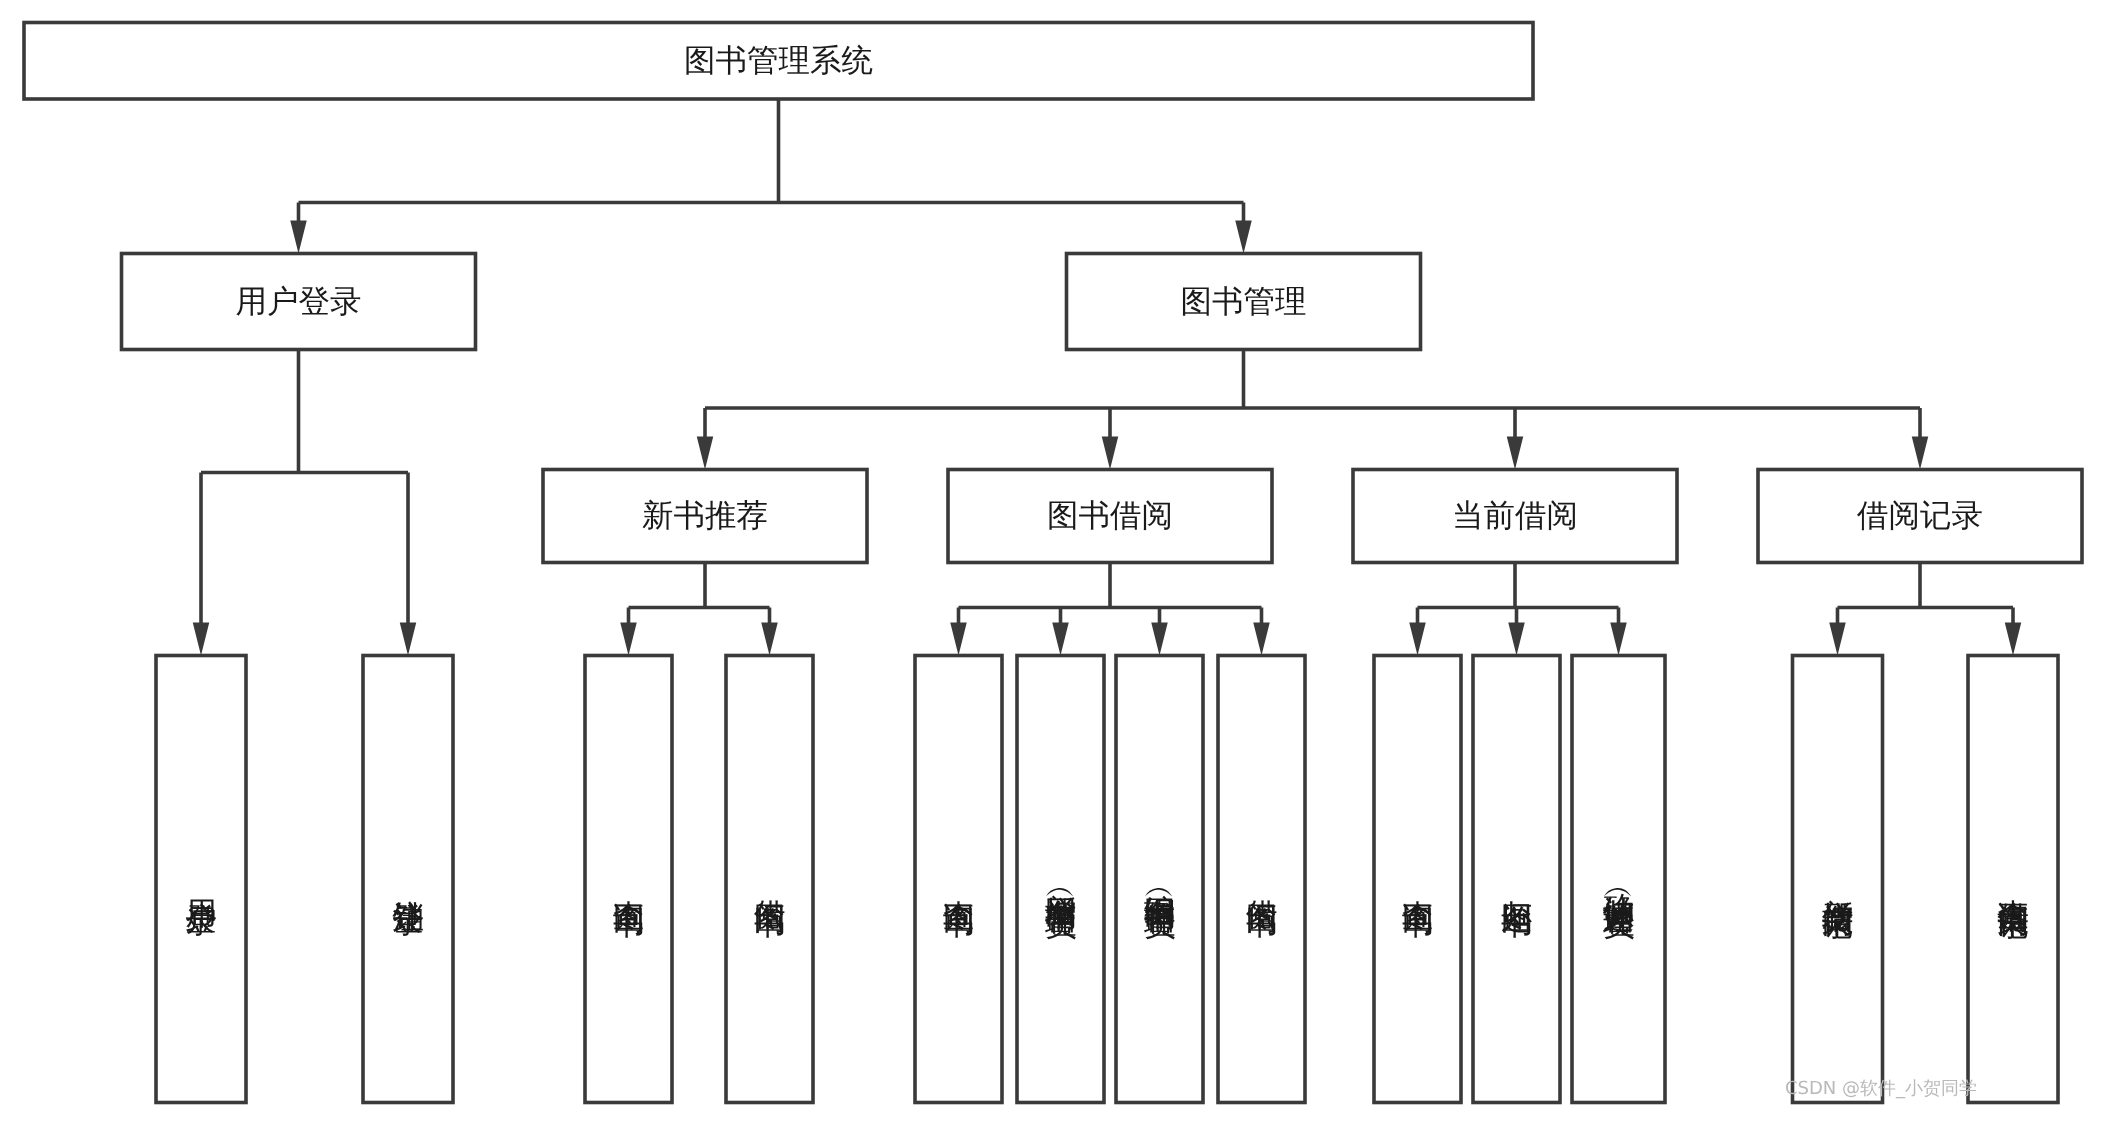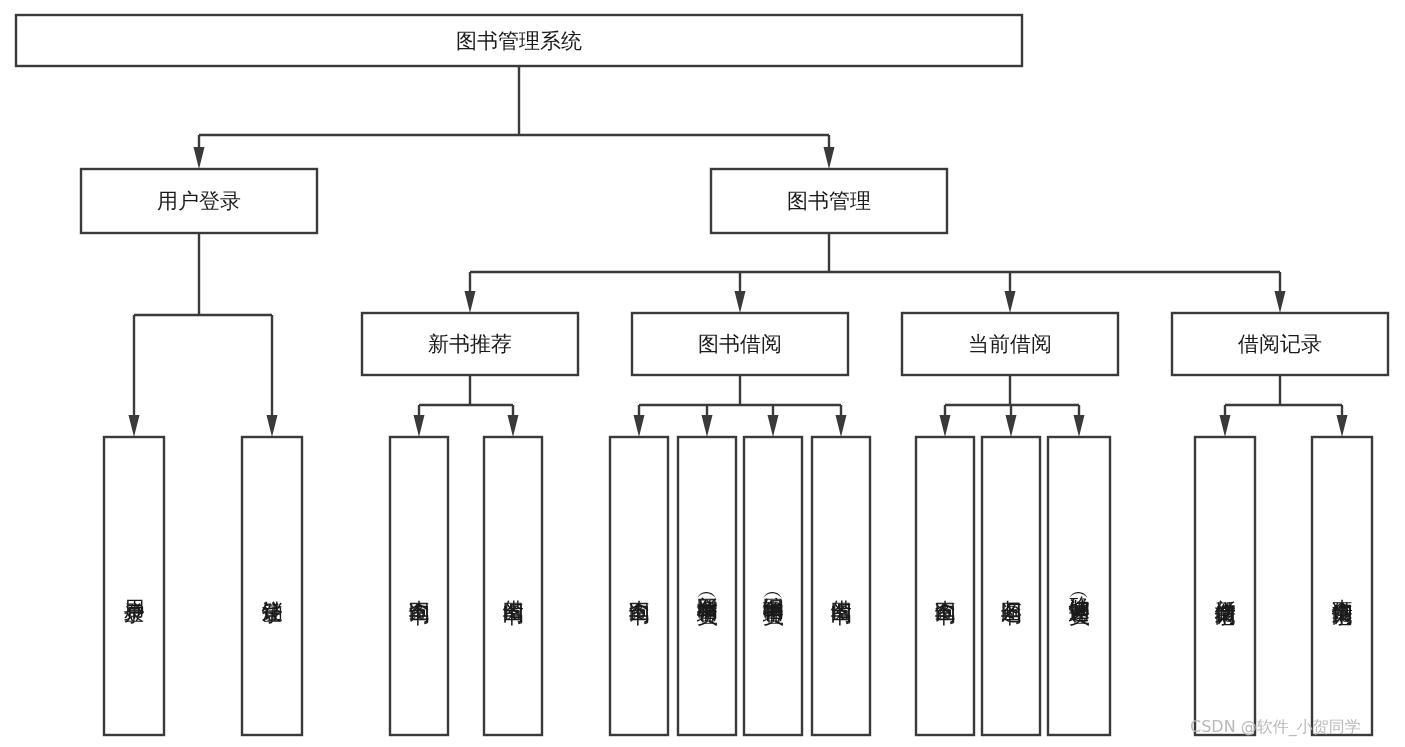--- a/index.html
+++ b/index.html
@@ -56,21 +56,21 @@
     text-align: center;
     display: flex;
     align-items: center;
     justify-content: center;
     white-space: nowrap;
     user-select: none;
   }
   .watermark {
     position: absolute;
     font-family: "DejaVu Sans", "Liberation Sans", sans-serif;
-    font-size: 16px;
+    font-size: 12px;
     color: #b9b9b9;
     white-space: nowrap;
     user-select: none;
   }
 </style>
 </head>
 <body>
 
 <div id="page">
 

